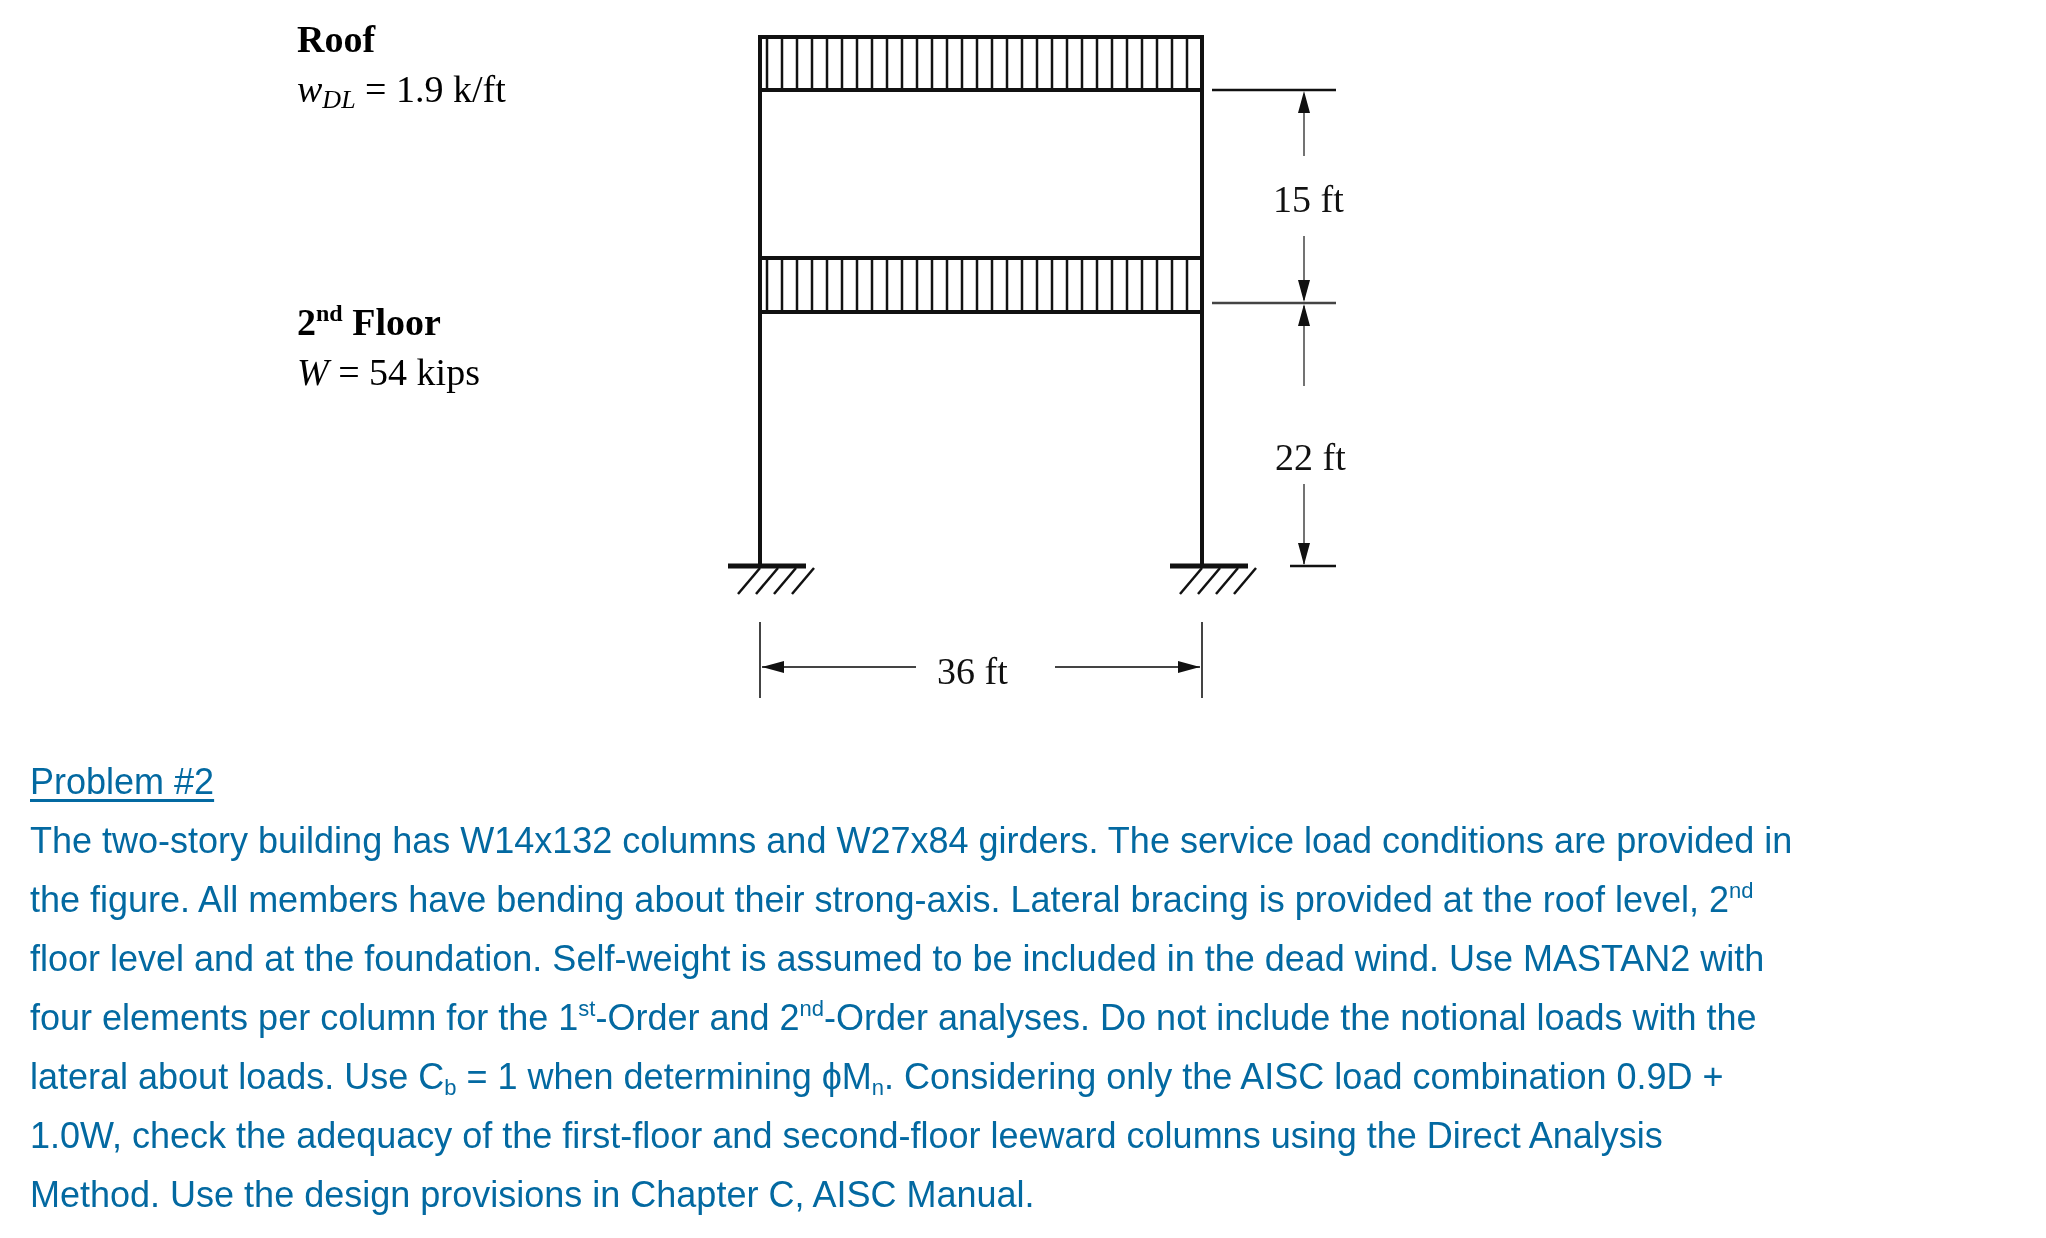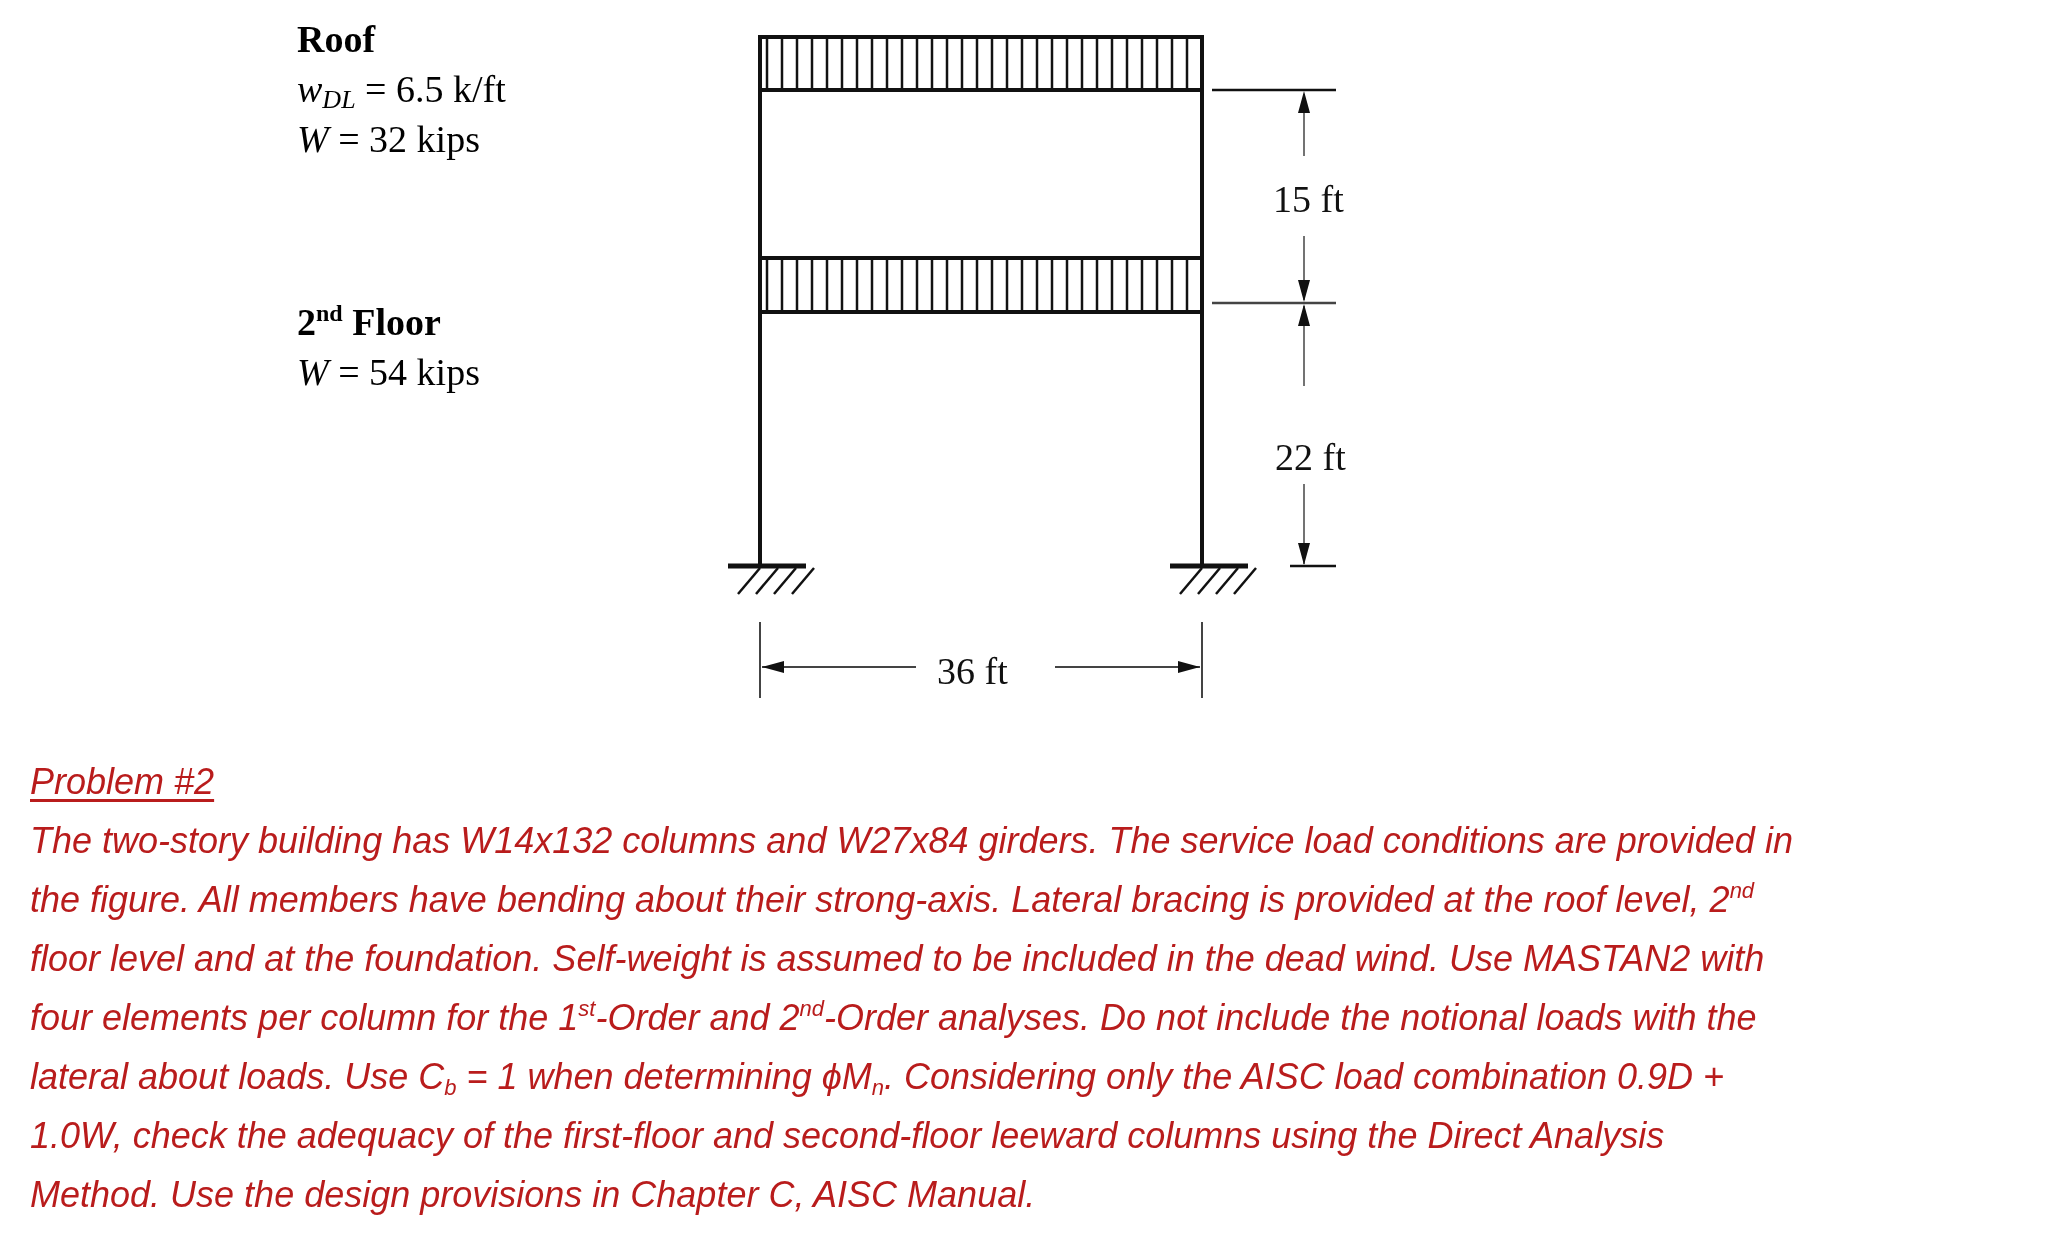--- a/index.html
+++ b/index.html
@@ -6,33 +6,32 @@
   body { width: 2046px; height: 1238px; position: relative; overflow: hidden; color: #000; }
   .label-block { position: absolute; left: 297px; font-family: "Liberation Serif", "DejaVu Serif", serif; font-size: 38px; line-height: 50px; }
   .label-heading { font-weight: bold; text-decoration-thickness: 4px; text-underline-offset: 4px; display: inline-block; }
   .label-heading sup { font-size: 24px; vertical-align: 14px; line-height: 0; }
   .load-line i { font-style: italic; }
   .load-line sub { font-size: 26px; vertical-align: -6px; line-height: 0; font-style: italic; }
   #roof-block { top: 14px; }
   #floor-block { top: 297px; }
   svg#frame { position: absolute; left: 0; top: 0; }
   .dim-text { font-family: "Liberation Serif", "DejaVu Serif", serif; font-size: 38px; fill: #111; }
-  #problem { position: absolute; left: 30px; top: 752px; width: 2010px; font-family: "Liberation Sans", "DejaVu Sans", sans-serif; font-size: 36px; line-height: 59px; color: #b91c1c; font-style: italic; }
+  #problem { position: absolute; left: 30px; top: 752px; width: 2010px; font-family: "Liberation Sans", "DejaVu Sans", sans-serif; font-size: 36px; line-height: 59px; color: #0369a1; }
   #problem-title { text-decoration: underline; text-decoration-thickness: 3px; text-underline-offset: 5px; display: block; height: 59px; font-weight: normal; }
   .para-line { display: block; white-space: nowrap; height: 59px; }
   .para-line sup { font-size: 22px; vertical-align: 14px; line-height: 0; }
   .para-line sub { font-size: 22px; vertical-align: -6px; line-height: 0; }
 </style>
 </head>
 <body>
 
 <div class="label-block" id="roof-block">
   <div><span class="label-heading">Roof</span></div>
-  <div class="load-line"><i>w</i><sub>DL</sub><span> = 6.5 k/ft</span></div>
-  <div class="load-line"><i>W</i><span> = 32 kips</span></div>
+  <div class="load-line"><i>w</i><sub>DL</sub><span> = 1.9 k/ft</span></div>
 </div>
 
 <div class="label-block" id="floor-block">
   <div><span class="label-heading"><span>2</span><sup>nd</sup><span> Floor</span></span></div>
   <div class="load-line"><i>W</i><span> = 54 kips</span></div>
 </div>
 
 <svg id="frame" width="2046" height="740" viewBox="0 0 2046 740">
   <g id="roof-load">
       <rect x="760" y="37" width="442" height="53" fill="none" stroke="#111111" stroke-width="4"></rect>

